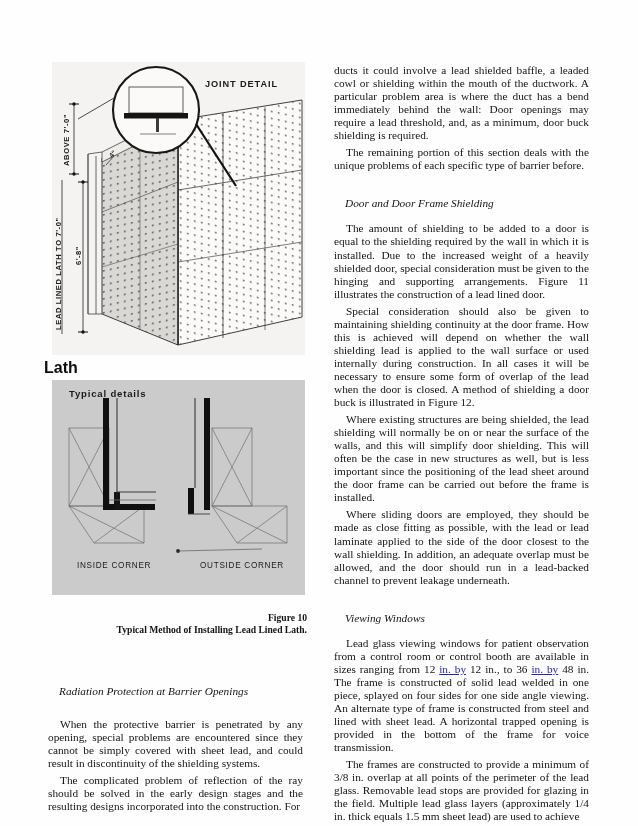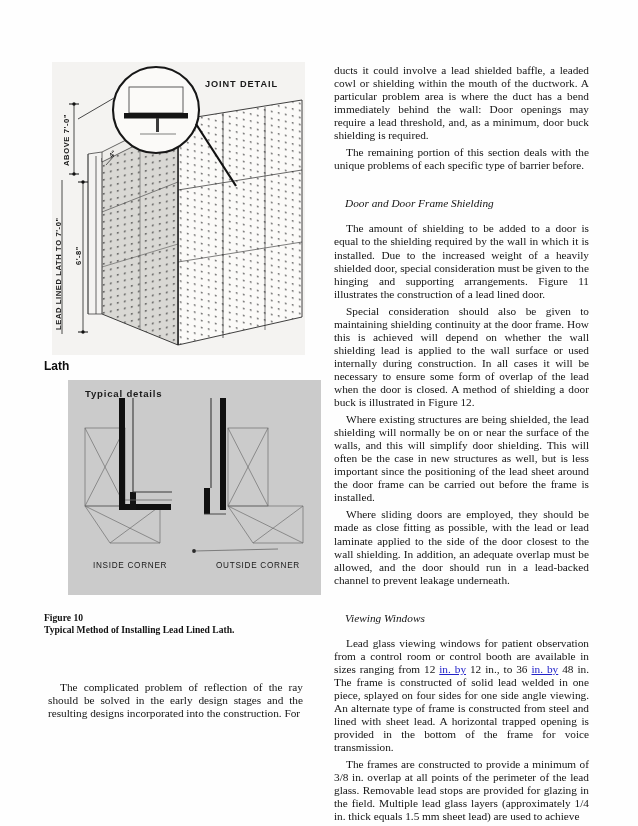--- a/index.html
+++ b/index.html
@@ -71,43 +71,42 @@
     overflow: hidden;
   }
   .fig-lath svg { display: block; }
 
   .lath-word {
     position: absolute;
     left: 44px;
     top: 359px;
     font-family: "Liberation Sans", sans-serif;
     font-weight: bold;
-    font-size: 12px;
+    font-size: 16px;
     color: #0d0d0d;
   }
 
   
   .fig-details {
     position: absolute;
     left: 52px;
     top: 380px;
     width: 253px;
     height: 215px;
     background: #fca5a5;
     overflow: hidden;
-    margin-left: 16px;
   }
   .fig-details svg { display: block; }
 
   .fig-caption {
     position: absolute;
     left: 44px;
     top: 612px;
     width: 263px;
-    text-align: left;
+    text-align: right;
     font-family: "Liberation Serif", serif;
     font-weight: bold;
     font-size: 9.6px;
     line-height: 11.6px;
     color: #131313;
   }
 
   .left-text {
     position: absolute;
     left: 44px;
@@ -239,21 +238,23 @@
       <text x="148" y="188" font-size="8.2" letter-spacing="0.7" fill="#1a1a1a">OUTSIDE CORNER</text>
     </svg>
   </div>
 
   <div class="fig-caption">
     <div>Figure 10</div>
     <div>Typical Method of Installing Lead Lined Lath.</div>
   </div>
 
   <div class="left-text">
+    <div class="sec-head">Radiation Protection at Barrier Openings</div>
     <div class="gap-small"></div>
+    <p class="body-par">When the protective barrier is penetrated by any opening, special problems are encountered since they cannot be simply covered with sheet lead, and could result in discontinuity of the shielding systems.</p>
     <p class="body-par">The complicated problem of reflection of the ray should be solved in the early design stages and the resulting designs incorporated into the construction. For</p>
   </div>
 
   <div class="col-right">
     <p class="body-par noindent">ducts it could involve a lead shielded baffle, a leaded cowl or shielding within the mouth of the ductwork. A particular problem area is where the duct has a bend immediately behind the wall: Door openings may require a lead threshold, and, as a minimum, door buck shielding is required.</p>
     <p class="body-par">The remaining portion of this section deals with the unique problems of each specific type of barrier before.</p>
 
     <div class="gap-head"></div>
     <div class="sec-head">Door and Door Frame Shielding</div>
 

